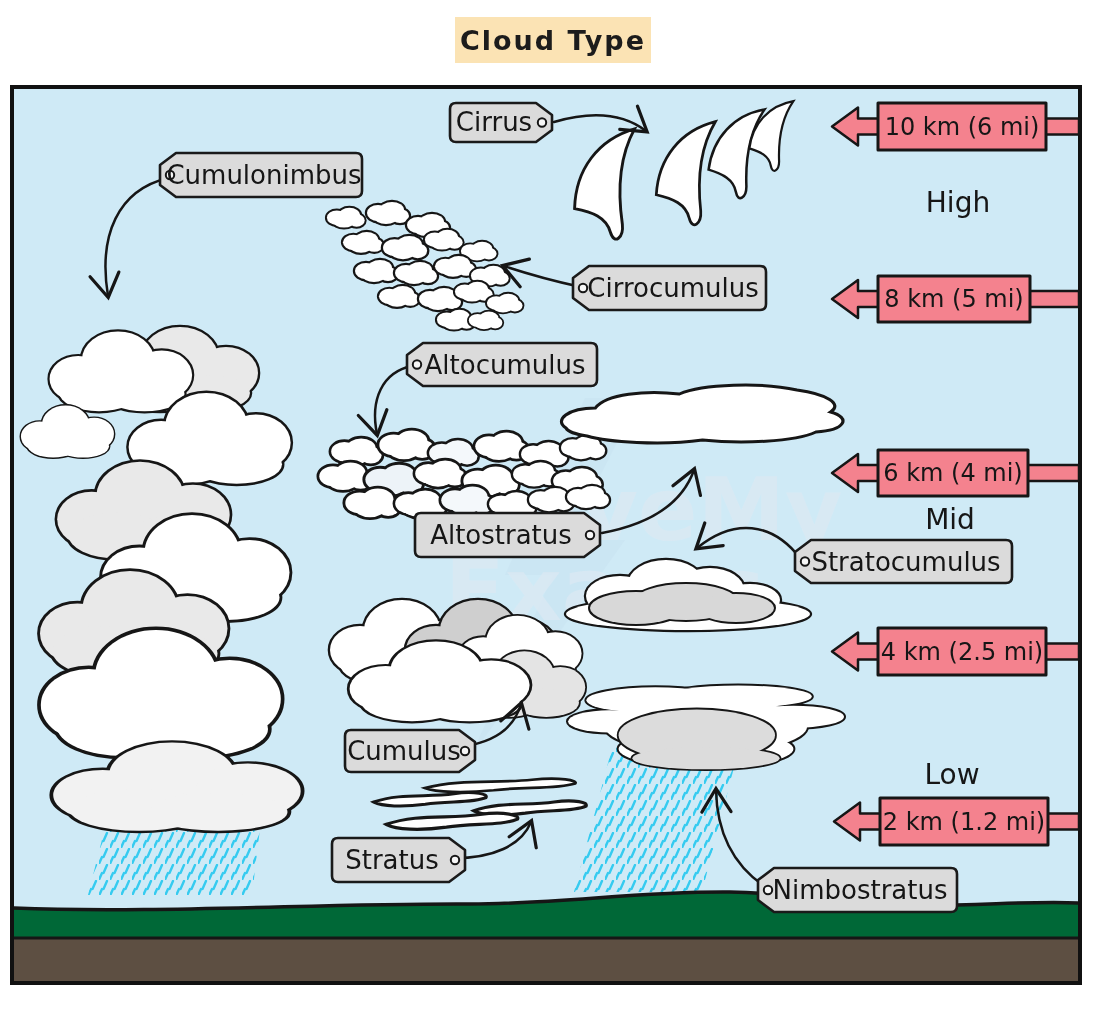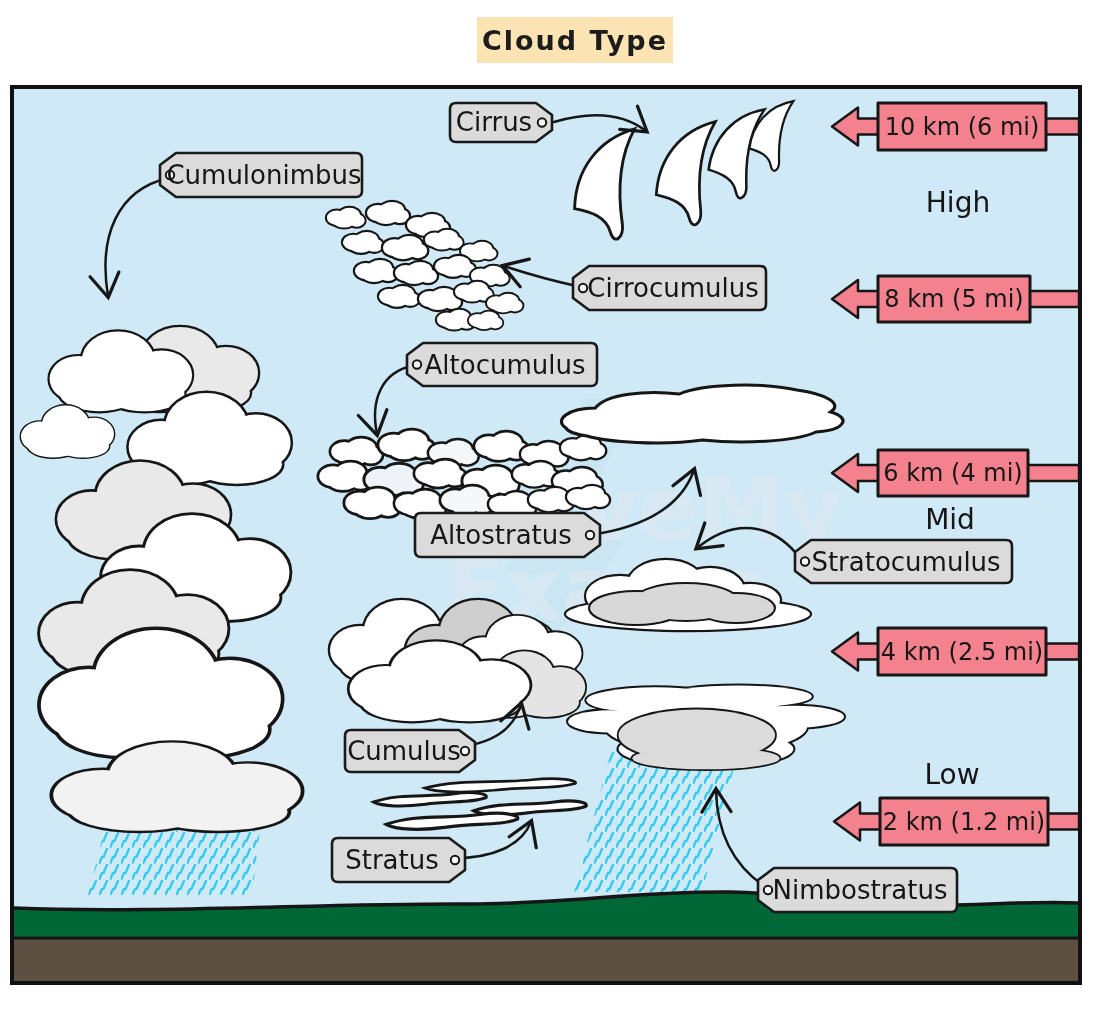--- a/index.html
+++ b/index.html
@@ -1,17 +1,17 @@
 <!DOCTYPE html>
 <html><head>
 <meta charset="utf-8">
 <style>
   html,body{margin:0;padding:0;background:#ffffff;}
   .stage{position:relative;width:1100px;height:1019px;font-family:"DejaVu Sans",sans-serif;overflow:hidden;background:#ffffff;}
-  .title-box{position:absolute;left:477px;top:17px;width:196px;height:46px;background:#FBE3B4;
+  .title-box{position:absolute;left:455px;top:17px;width:196px;height:46px;background:#FBE3B4;
              display:flex;align-items:center;justify-content:center;font-size:27px;font-weight:bold;
              letter-spacing:2px;color:#1c1c1c;}
   svg{position:absolute;left:0;top:0;}
   text{font-family:"DejaVu Sans",sans-serif;fill:#161616;}
   .tag-text{font-size:26px;}
   .marker-text{font-size:24px;}
   .zone-text{font-size:28px;}
   .wm-text{font-size:88px;font-weight:bold;fill:#DCE9F3;opacity:0.75;}
 </style>
 </head>

